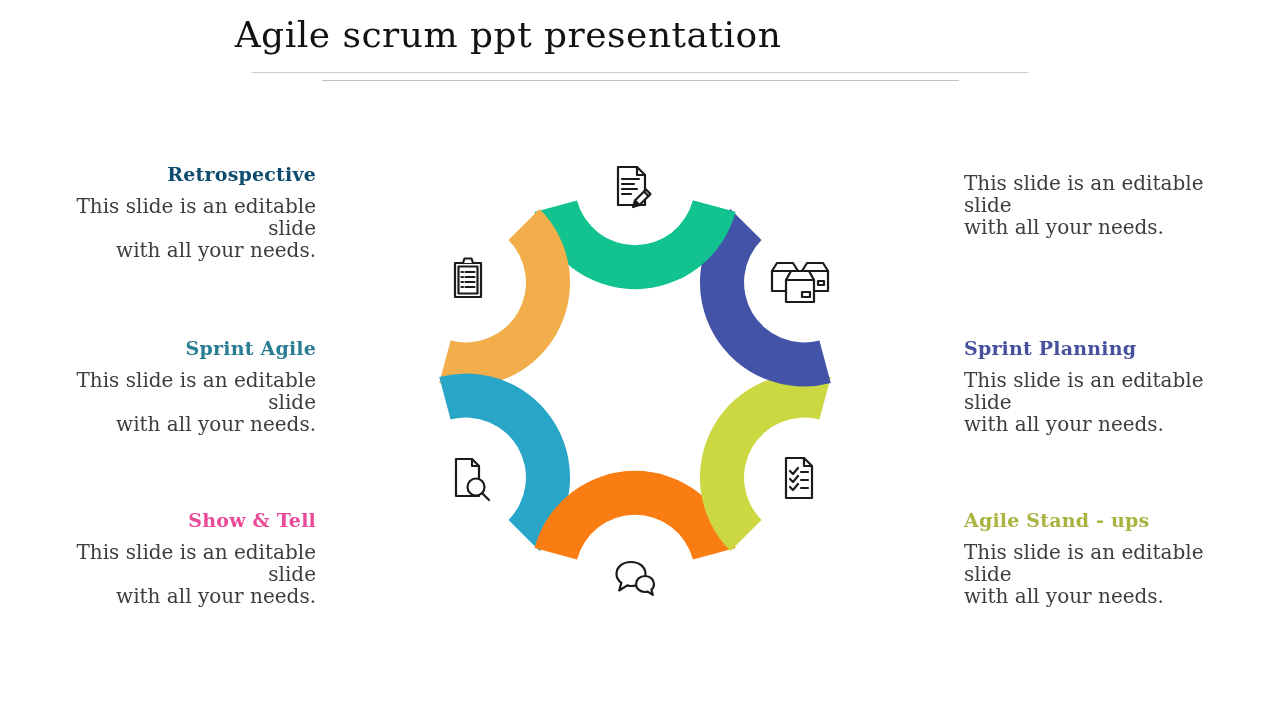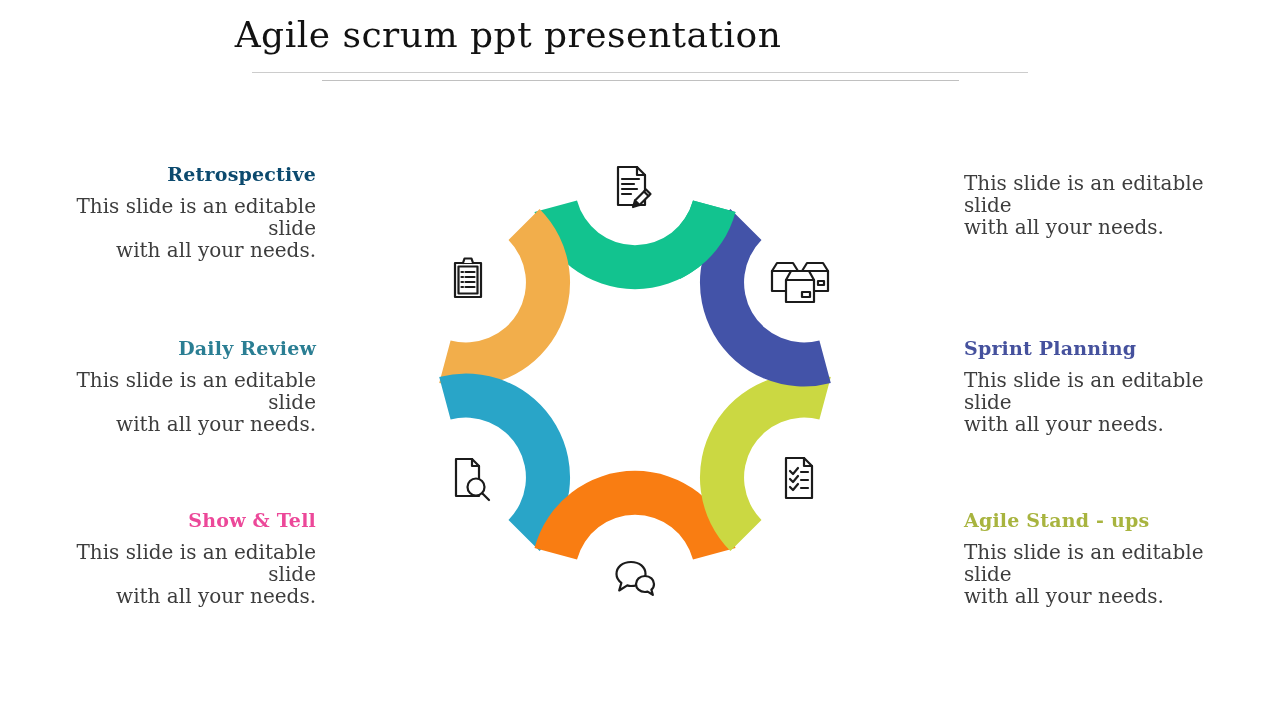--- a/index.html
+++ b/index.html
@@ -36,21 +36,21 @@
 <div class="divider-2"></div>
 
 <div class="step col-left row-1">
   <div class="step-title" style="color: #0c4a6e;">Retrospective</div>
   <div class="step-body">
     <span>This slide is an editable slide</span>
     <span>with all your needs.</span>
   </div>
 </div>
 <div class="step col-left row-2">
-  <div class="step-title" style="color: rgb(42, 126, 147);">Daily Review</div>
+  <div class="step-title" style="color: rgb(42, 126, 147);">Sprint Agile</div>
   <div class="step-body">
     <span>This slide is an editable slide</span>
     <span>with all your needs.</span>
   </div>
 </div>
 <div class="step col-left row-3">
   <div class="step-title" style="color: #ec4899;">Show &amp; Tell</div>
   <div class="step-body">
     <span>This slide is an editable slide</span>
     <span>with all your needs.</span>

